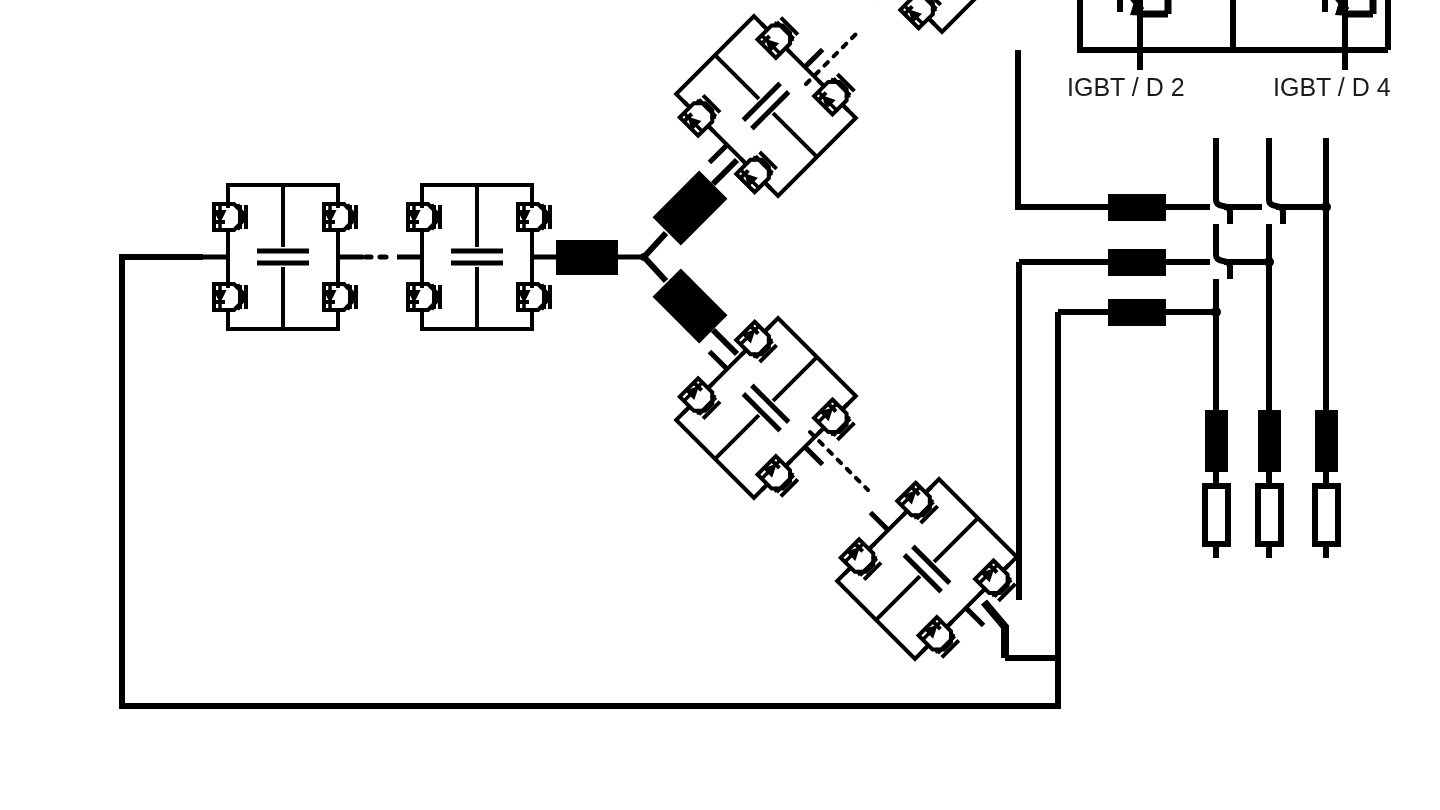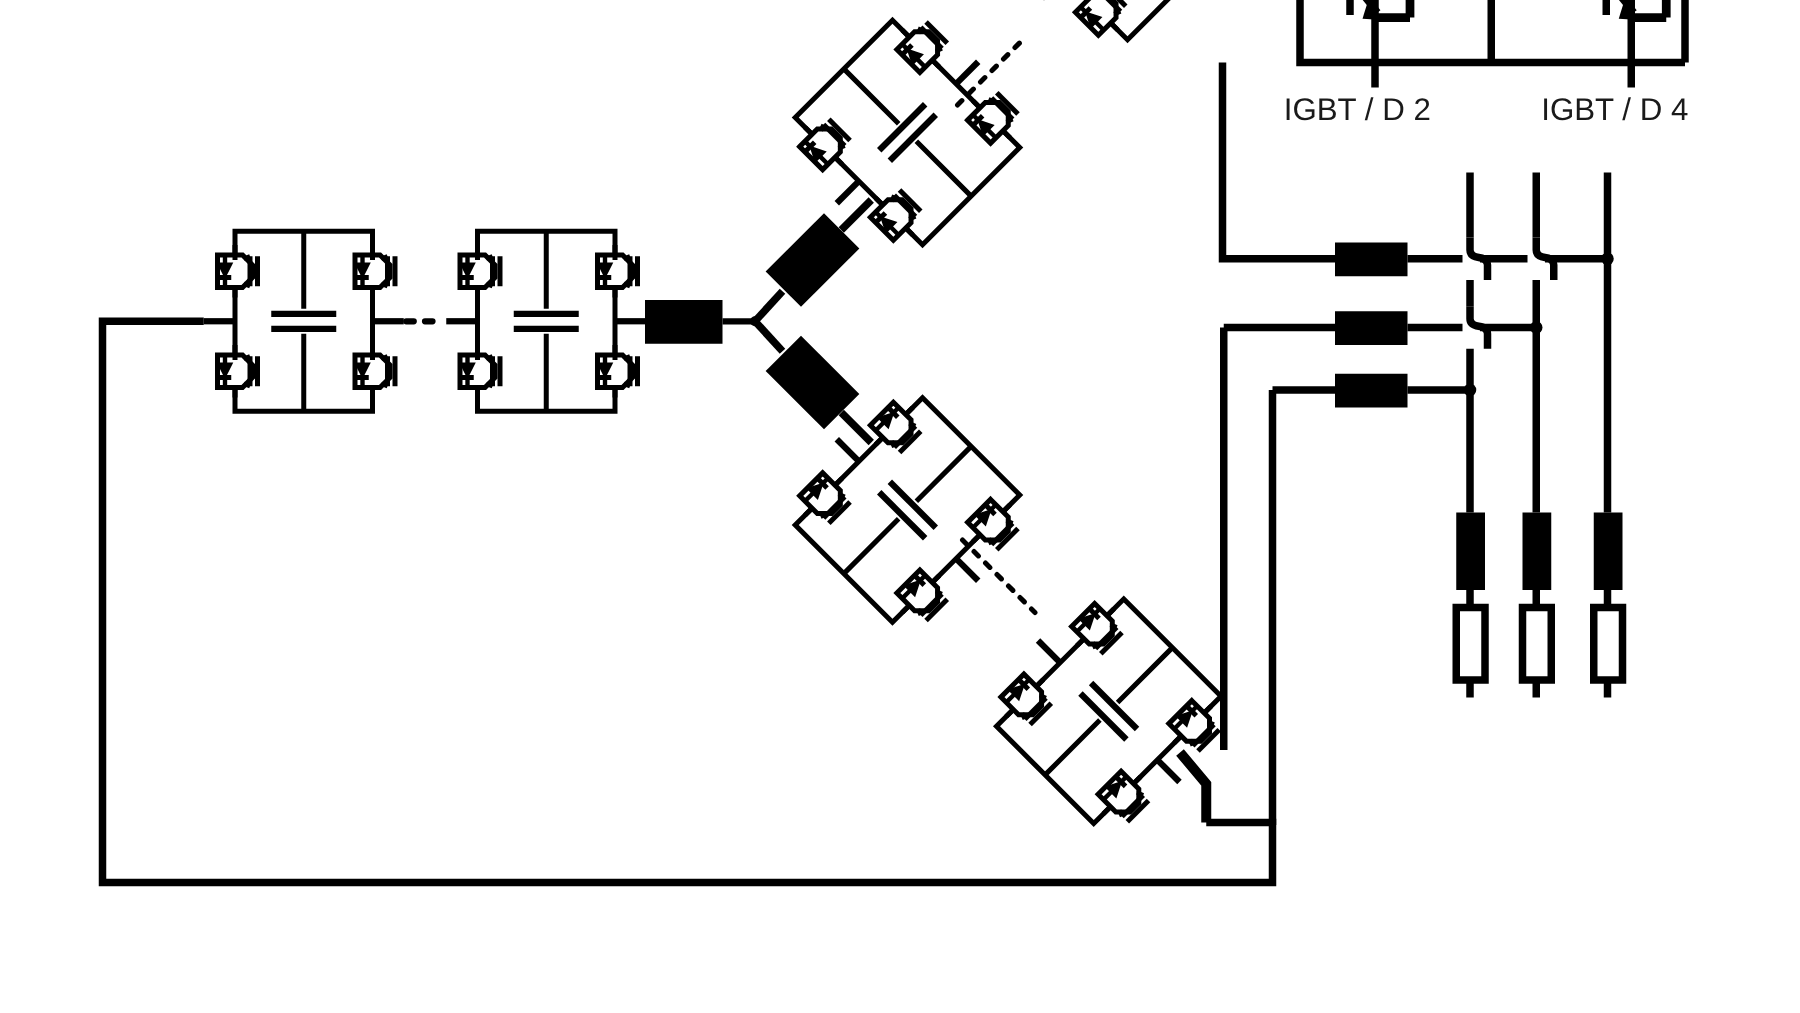--- a/index.html
+++ b/index.html
@@ -1,19 +1,19 @@
 <!DOCTYPE html>
 <html><head>
 <meta charset="utf-8">
 <title>Cascaded H-Bridge Converter Schematic</title>
 <style>
   html,body{margin:0;padding:0;background:#ffffff;}
   body{width:1440px;height:810px;overflow:hidden;
        font-family:"Liberation Sans",sans-serif;}
-  #stage{position:relative;width:1200px;height:810px;background:#ffffff;}
+  #stage{position:relative;width:1200px;height:810px;background:#ffffff;margin-left:40px;}
   #schematic{position:absolute;left:0;top:0;width:1440px;height:810px;display:block;}
   .lbl{fill:#1a1a1a;font-family:"Liberation Sans",sans-serif;font-size:25px;}
 </style>
 </head>
 <body>
 
 <div id="stage">
 
 <svg id="schematic" viewBox="0 0 1440 810" xmlns="http://www.w3.org/2000/svg">
   <rect x="0" y="0" width="1440" height="810" fill="#ffffff"></rect>

